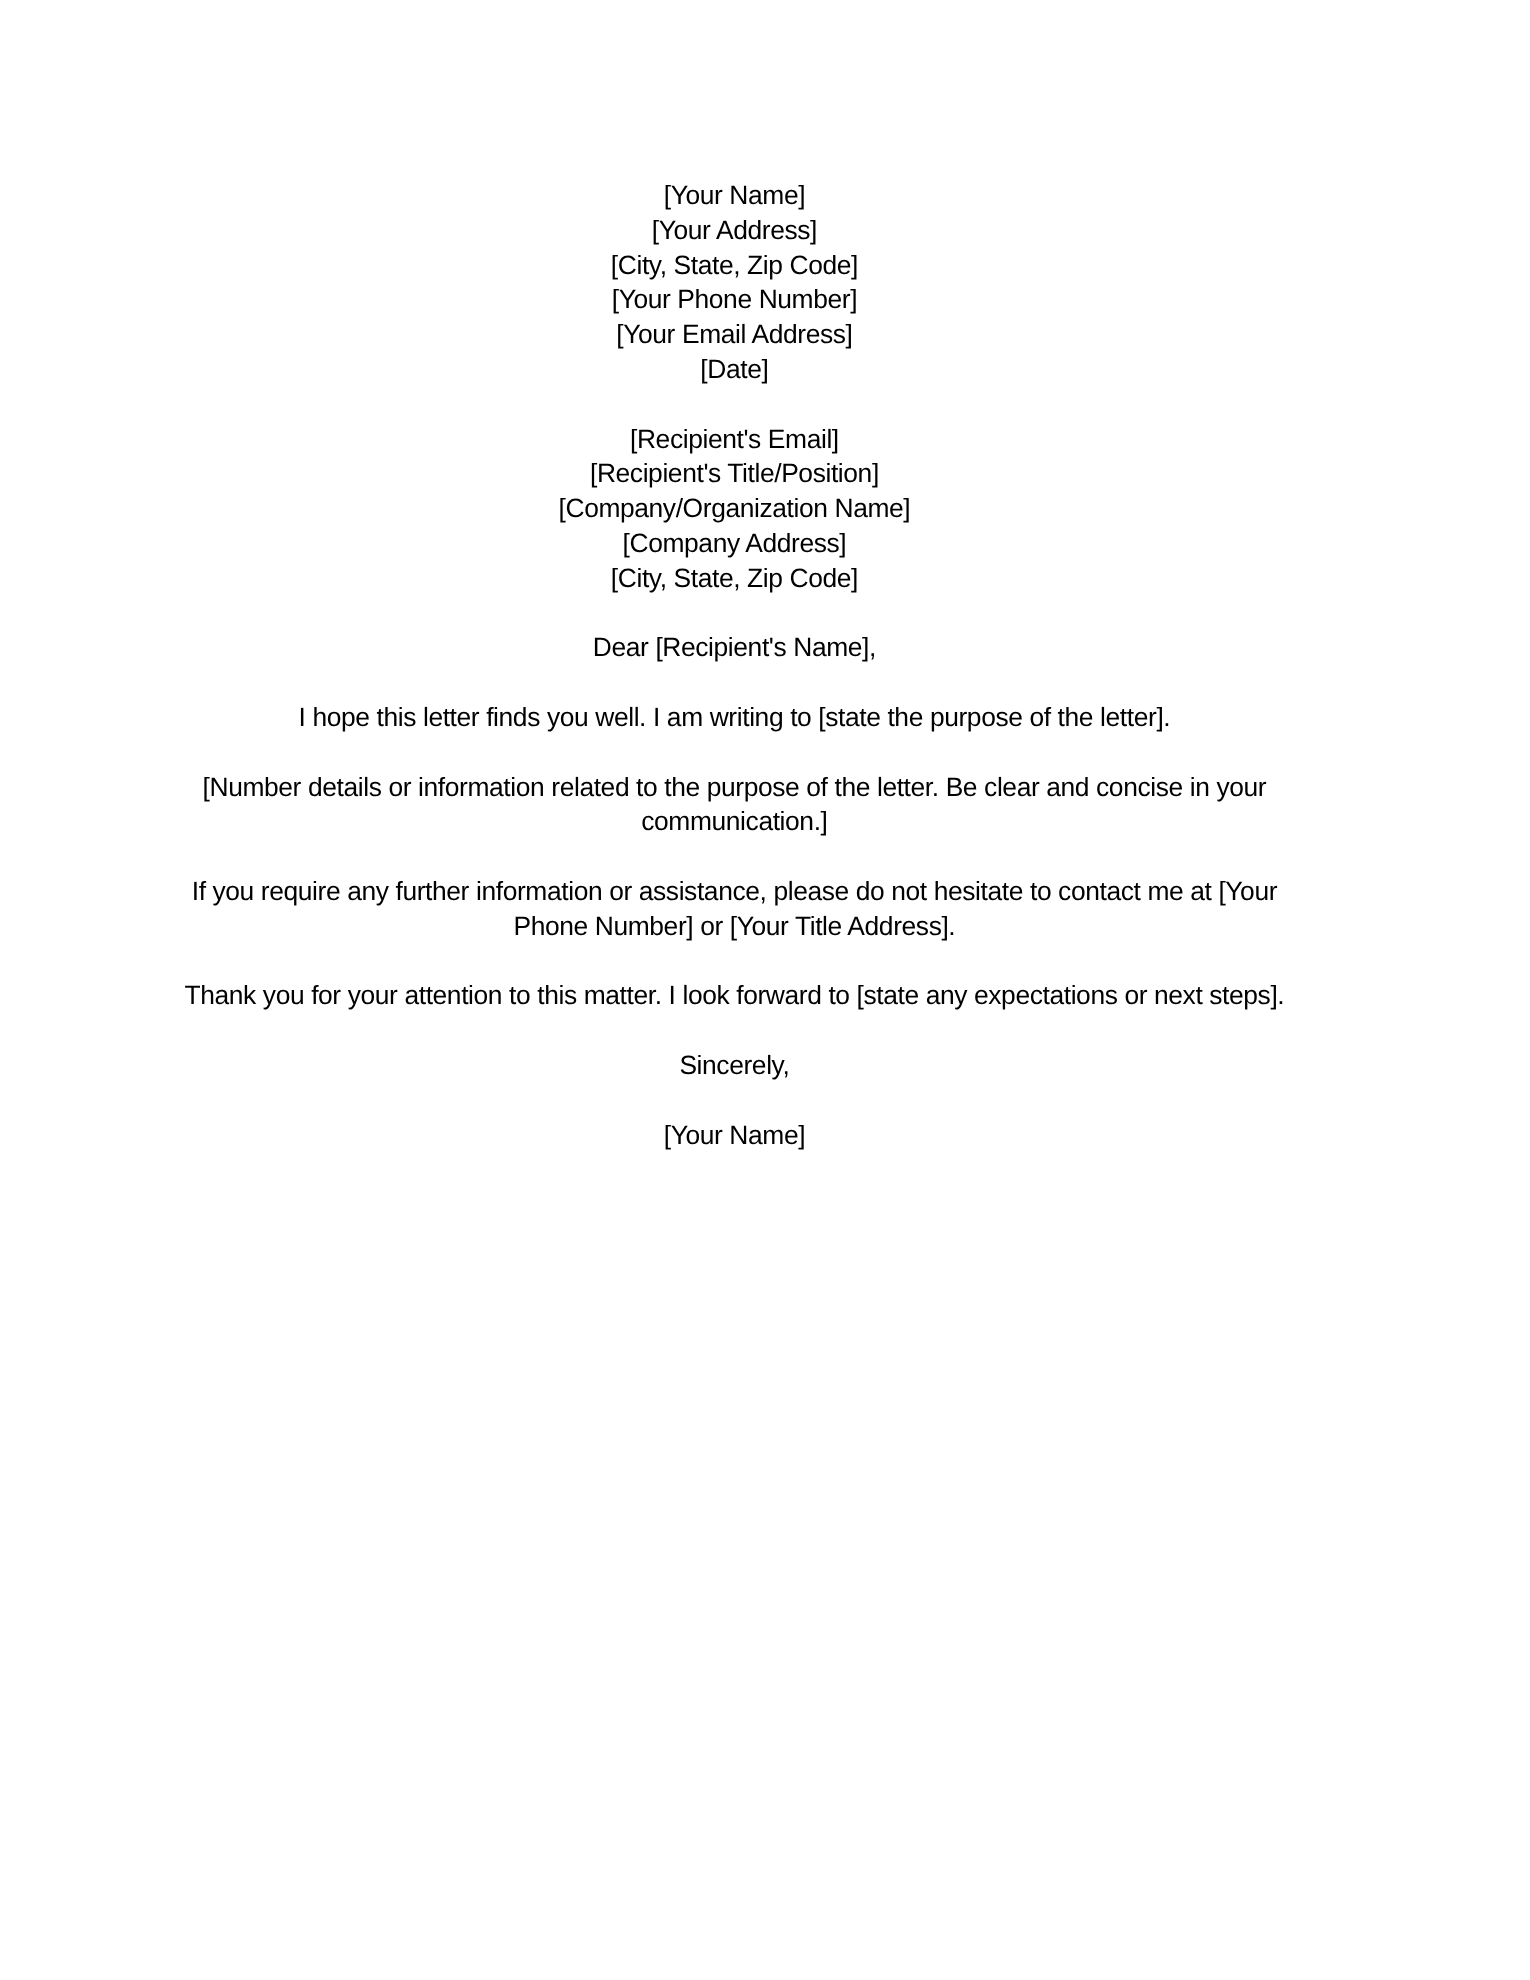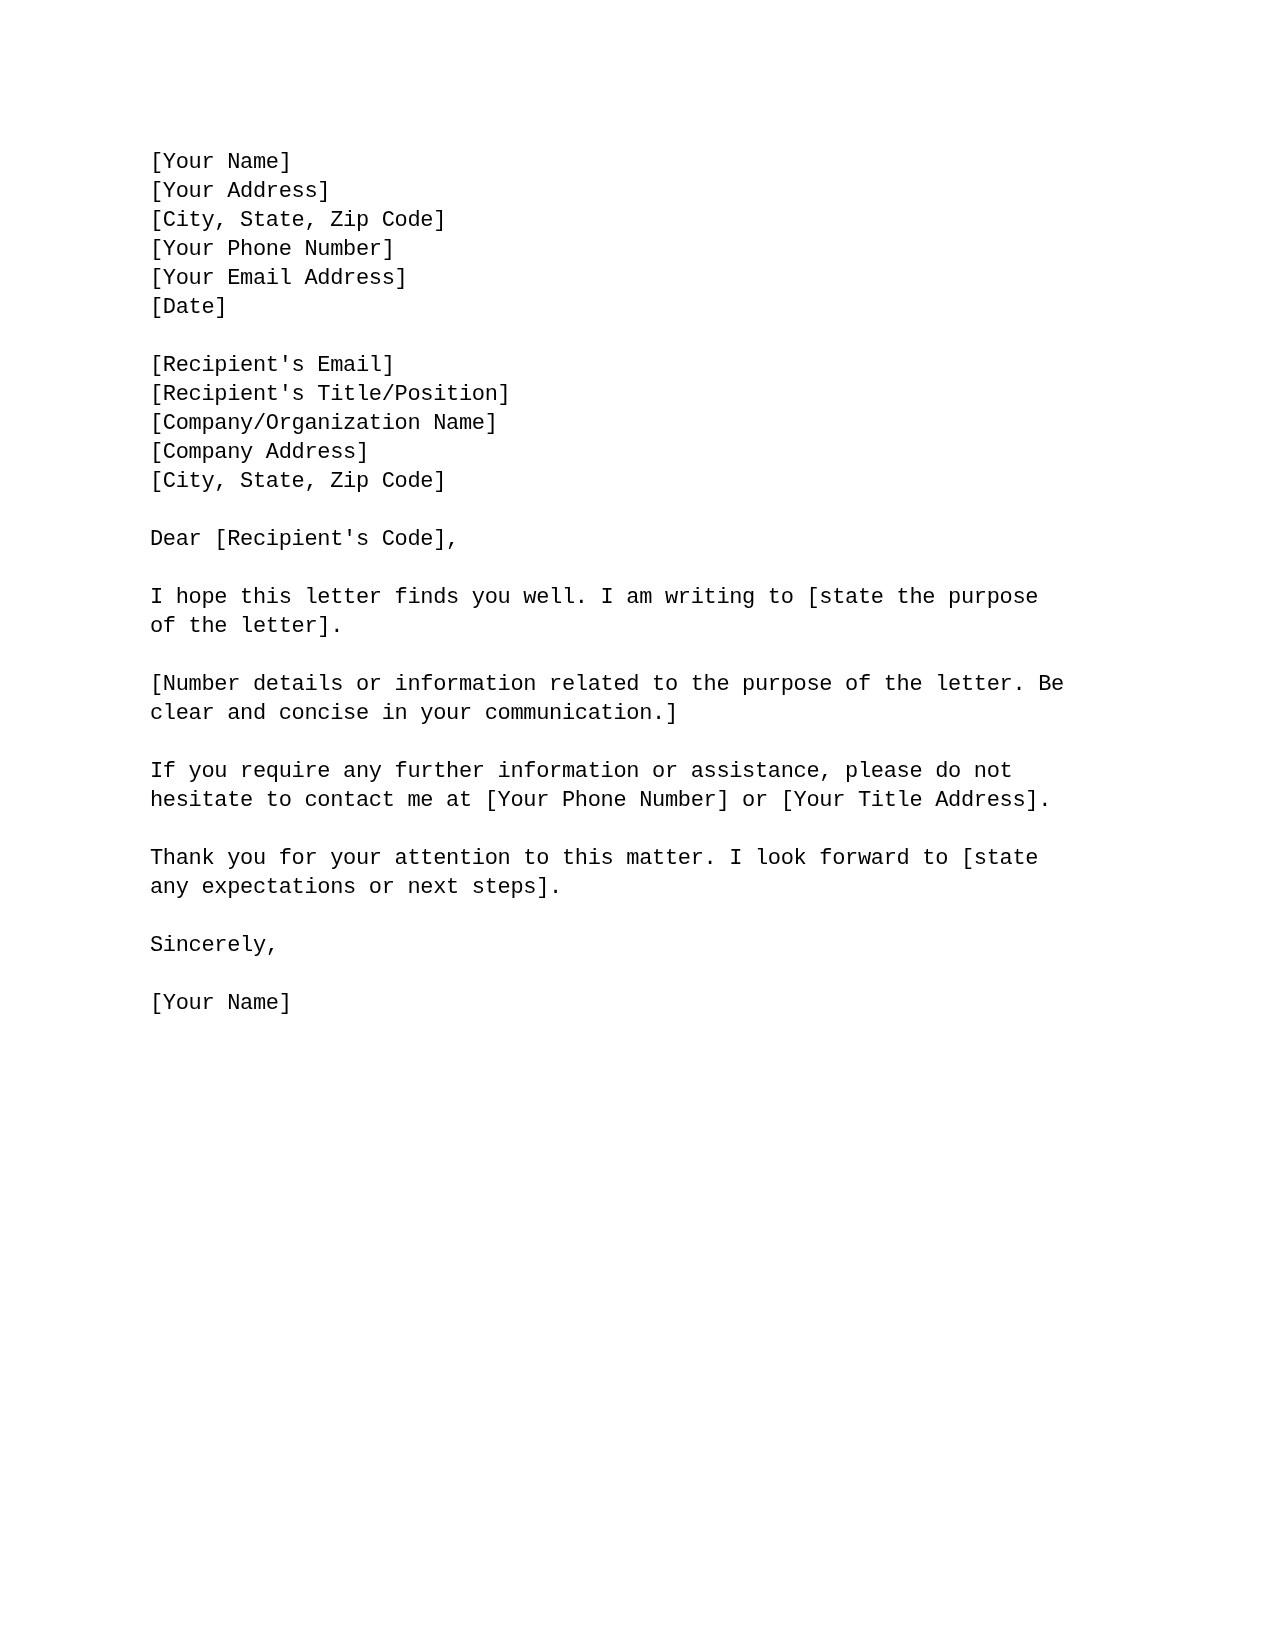--- a/index.html
+++ b/index.html
@@ -7,26 +7,27 @@
     padding: 0;
     background: #ffffff;
   }
   .page {
     position: relative;
     width: 1219px;
     height: 1650px;
     box-sizing: border-box;
     background: #ffffff;
     padding: 148px 145px 0 150px;
-    font-family: Liberation Mono, monospace;
+    font-family: Liberation Sans, sans-serif;
     font-size: 22px;
     line-height: 29px;
     letter-spacing: -0.015em;
     color: #000000;
     overflow: hidden;
+    text-align: center;
   }
   .block {
     margin: 0 0 29px 0;
   }
   .block .line {
     margin: 0;
   }
   .page p {
     margin: 0 0 29px 0;
   }
@@ -46,21 +47,21 @@
   </div>
 
   <div class="block">
     <div class="line">[Recipient's Email]</div>
     <div class="line">[Recipient's Title/Position]</div>
     <div class="line">[Company/Organization Name]</div>
     <div class="line">[Company Address]</div>
     <div class="line">[City, State, Zip Code]</div>
   </div>
 
-  <p>Dear [Recipient's Code],</p>
+  <p>Dear [Recipient's Name],</p>
 
   <p>I hope this letter finds you well. I am writing to [state the purpose of the letter].</p>
 
   <p>[Number details or information related to the purpose of the letter. Be clear and concise in your communication.]</p>
 
   <p>If you require any further information or assistance, please do not hesitate to contact me at [Your Phone Number] or [Your Title Address].</p>
 
   <p>Thank you for your attention to this matter. I look forward to [state any expectations or next steps].</p>
 
   <p>Sincerely,</p>

